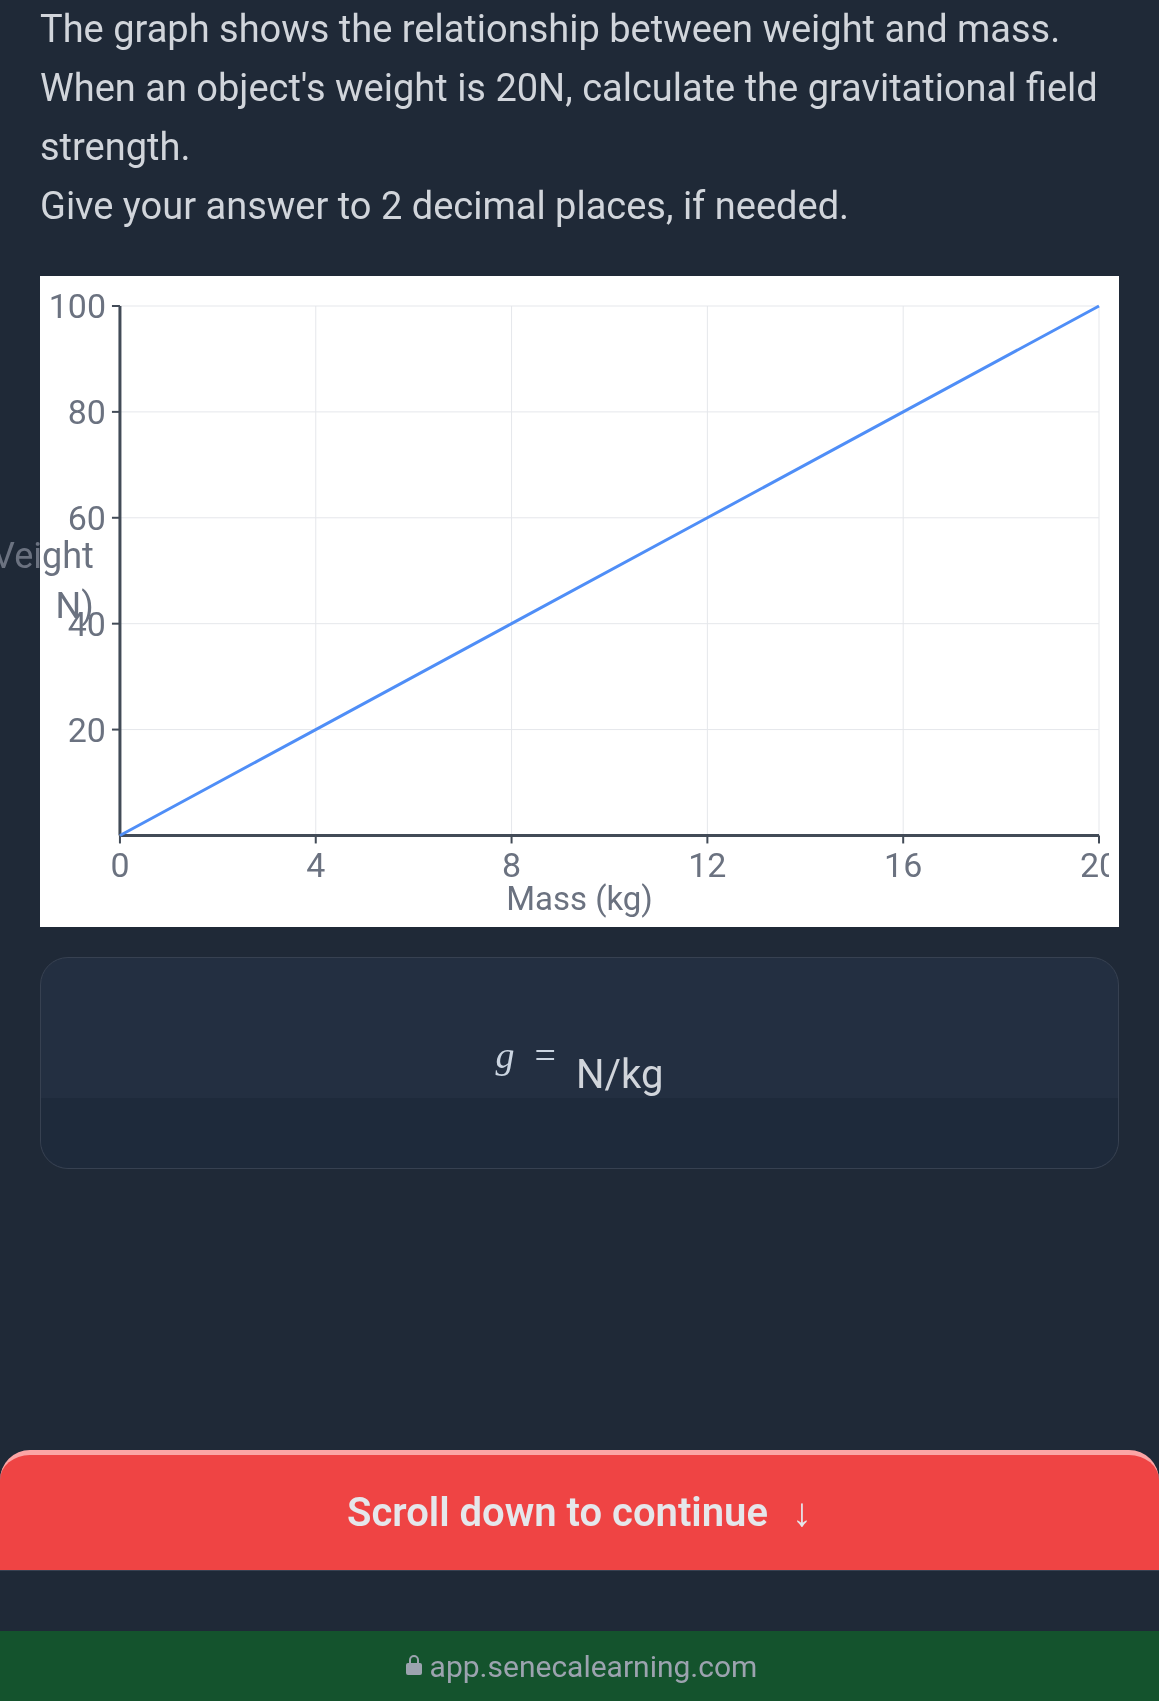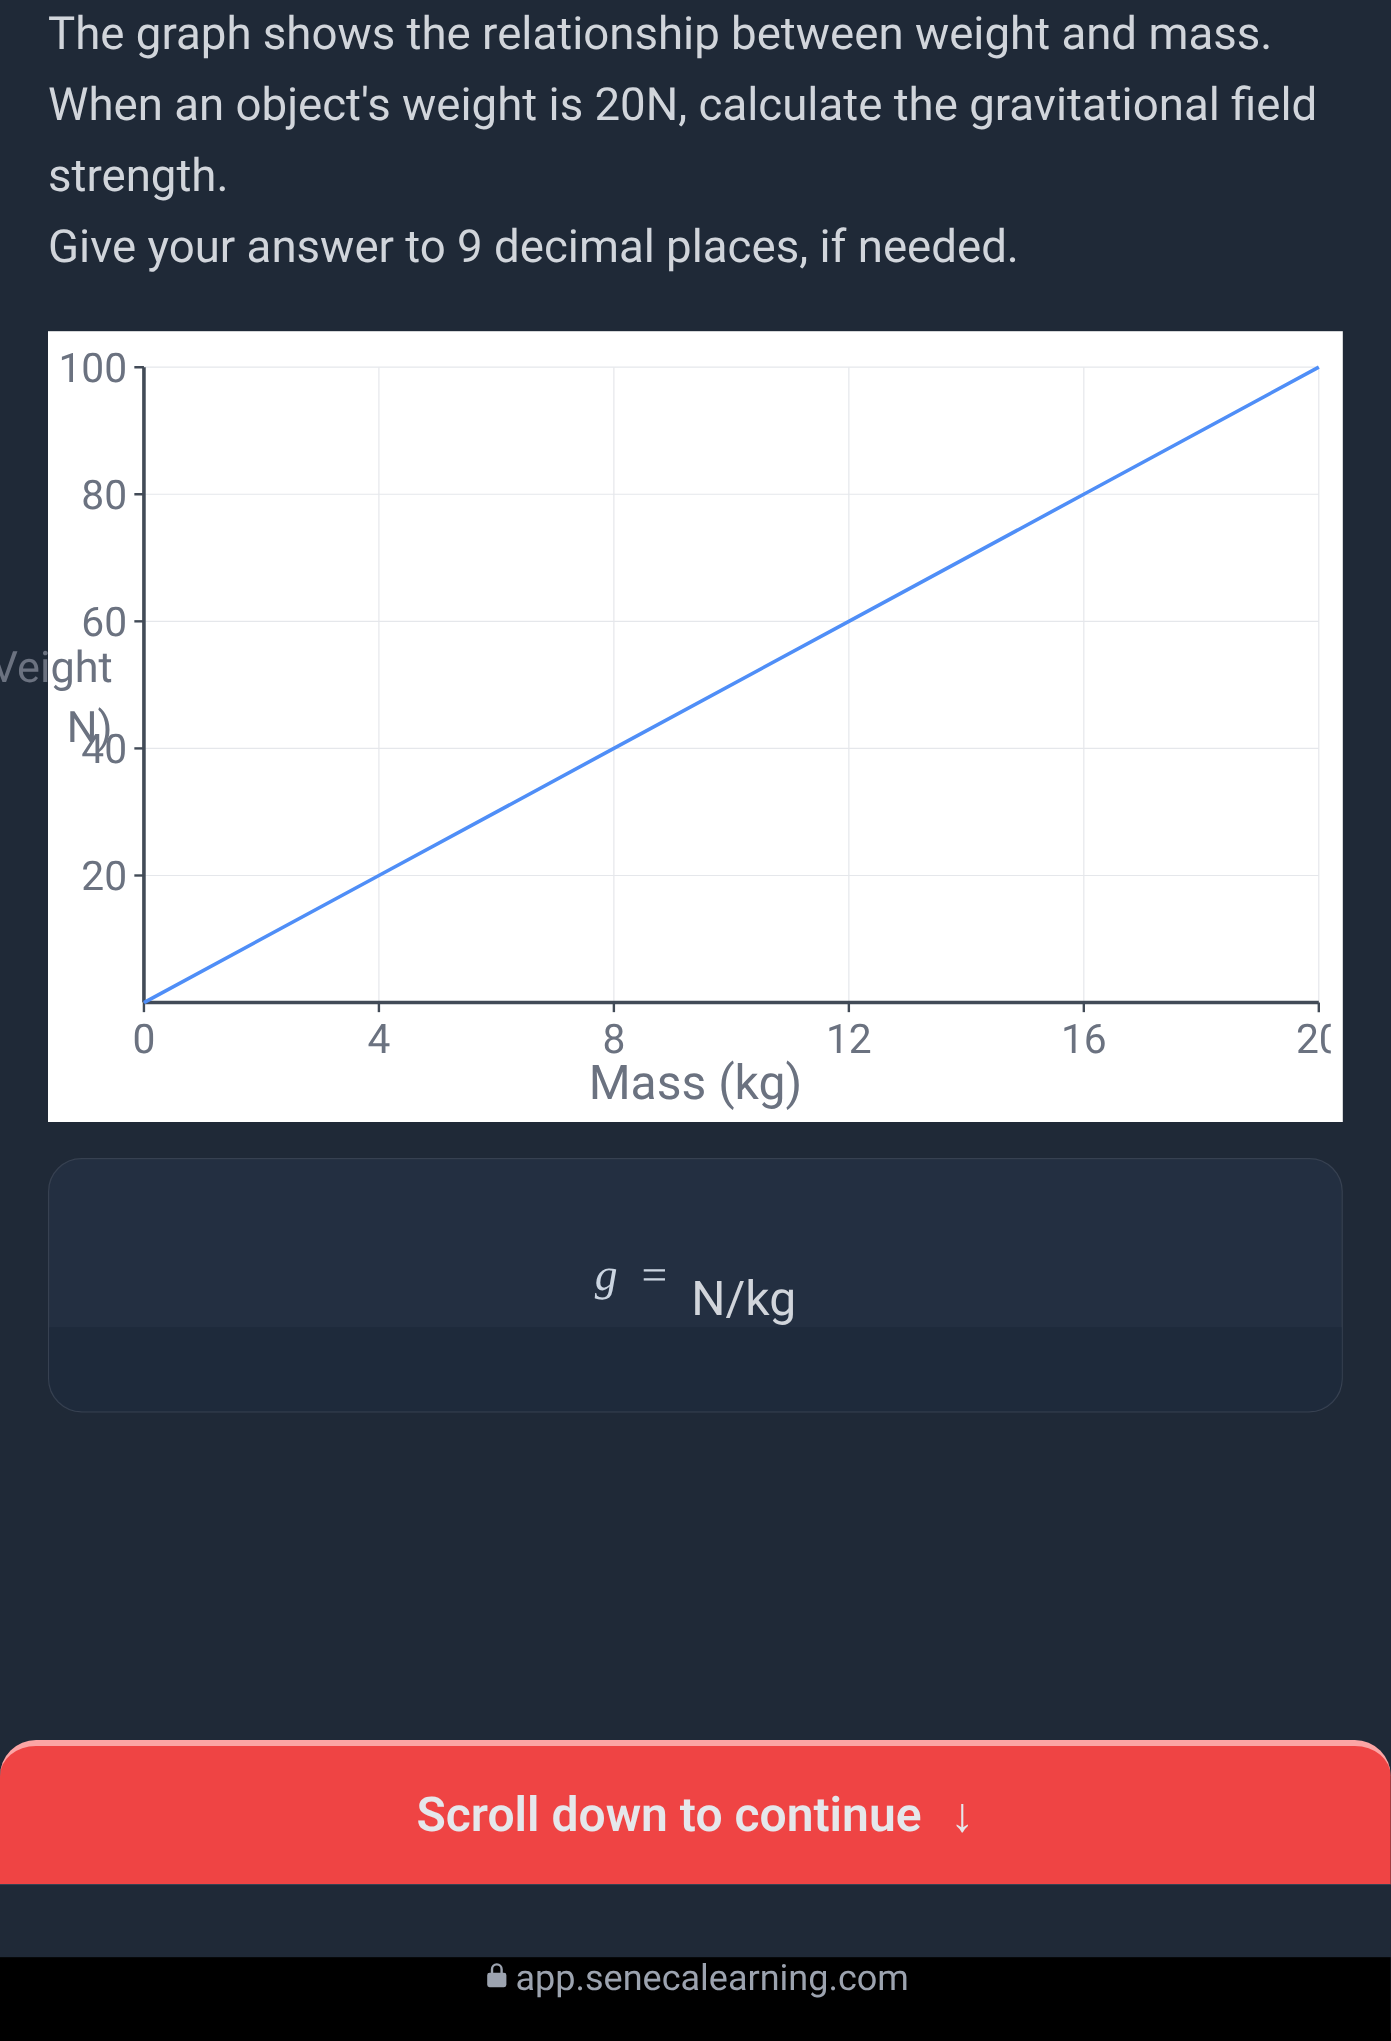--- a/index.html
+++ b/index.html
@@ -37,21 +37,21 @@
     left: -48px;
     top: 255px;
     color: #6b7280;
     font-size: 36px;
     line-height: 1.4;
     text-align: right;
   }
   .x-axis-label {
     text-align: center;
     color: #6b7280;
-    font-size: 40px;
+    font-size: 33px;
     margin-top: -6px;
     padding-bottom: 4px;
   }
   .answer-card {
     margin-top: 30px;
     border: 1px solid #374151;
     border-radius: 28px;
     background: linear-gradient(#232f41, #232f41);
     padding: 55px 40px 70px 40px;
     display: flex;
@@ -109,39 +109,39 @@
     color: #e5e7eb;
     border-radius: 30px 30px 0 0;
   }
   .scroll-banner .arrow {
     margin-left: 14px;
   }
   .url-bar {
     position: absolute;
     left: 0; right: 0; bottom: 0;
     height: 70px;
-    background: #000000;
+    background: #14532d;
     color: #9ca3af;
     font-size: 30px;
     display: flex;
-    align-items: flex-start;
+    align-items: center;
     justify-content: center;
     gap: 4px;
   }
   .lock-icon svg { width: 24px; height: 24px; }
   .tick-label { fill: #6b7280; font-size: 34px; font-family: inherit; }
 </style>
 </head>
 <body>
 
 <div class="content">
   <div class="question">
     <span>The graph shows the relationship between weight and mass.</span><br>
     <span>When an object's weight is  20N, calculate the gravitational field strength.</span><br>
-    <span>Give your answer to 9 decimal places, if needed.</span>
+    <span>Give your answer to 2 decimal places, if needed.</span>
   </div>
 
   <div class="chart-wrap">
     <div class="y-axis-label">
       Veight<br>N)
     </div>
     <svg id="chart-svg" class="chart-svg" viewBox="0 0 1060 600">
         <line x1="266" y1="20" x2="266" y2="550" stroke="#e5e7eb" stroke-width="1"></line>
         <line x1="462" y1="20" x2="462" y2="550" stroke="#e5e7eb" stroke-width="1"></line>
         <line x1="658" y1="20" x2="658" y2="550" stroke="#e5e7eb" stroke-width="1"></line>

